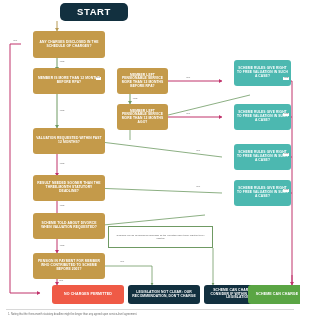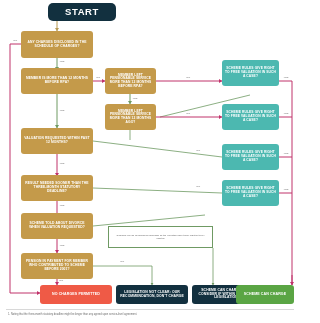--- a/index.html
+++ b/index.html
@@ -18,20 +18,21 @@
     position:absolute;
     box-sizing:border-box;
     display:flex;align-items:center;justify-content:center;
     text-align:center;
     border-radius:3px;
     font-weight:bold;
     letter-spacing:.1px;
     line-height:1.12;
     padding:2px 3px;
     overflow:hidden;
+    margin-left:12px;
   }
   .start{
     background:#12303f;color:#ffffff;
     border-radius:5px;
     font-size:9.5px;letter-spacing:.6px;
   }
   .q-tan{background:#c49a4a;color:#ffffff;font-size:3.3px;}
   .q-teal{background:#4cb8b0;color:#ffffff;font-size:3.3px;}
   .t-red{background:#ef5a46;color:#ffffff;font-size:3.6px;}
   .t-navy{background:#12303f;color:#ffffff;font-size:3.4px;}

